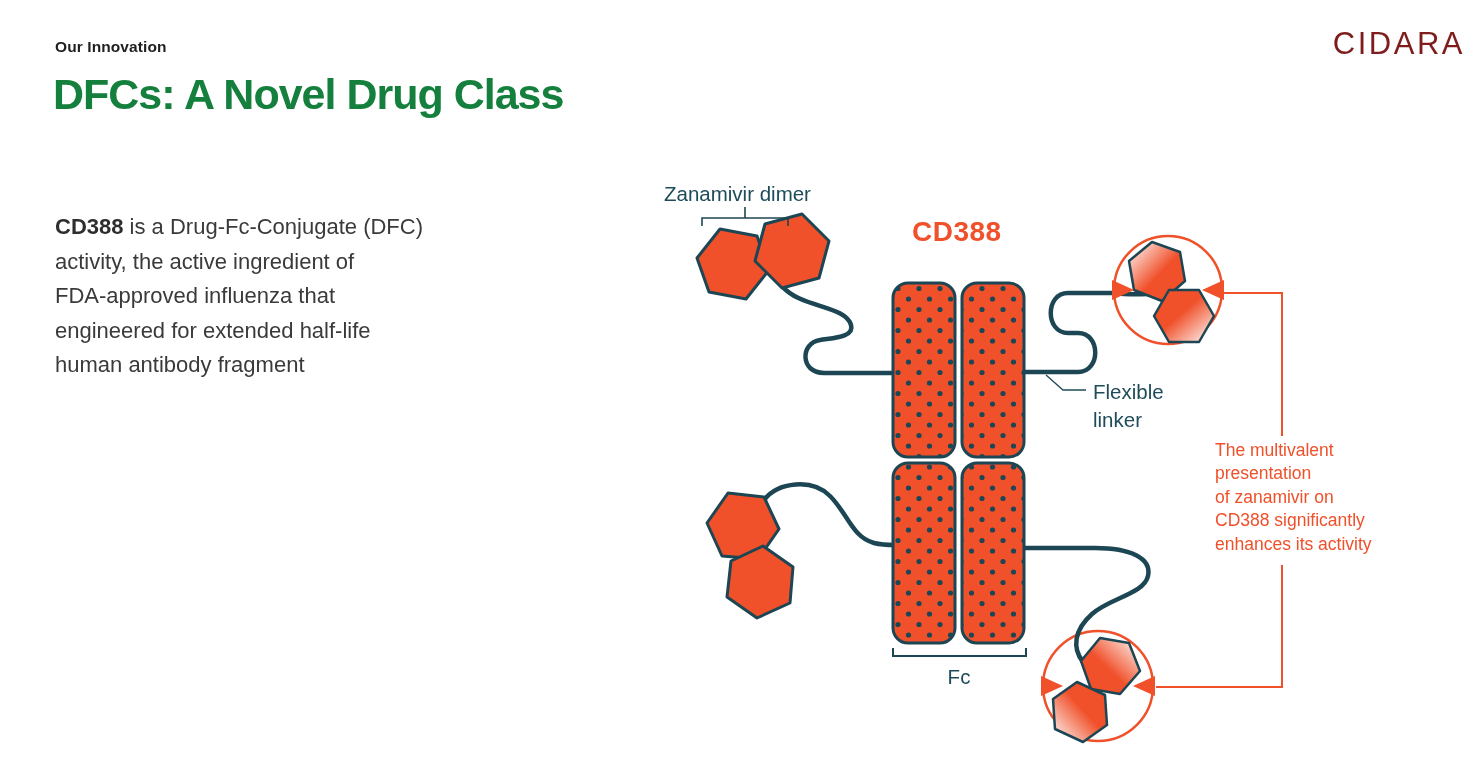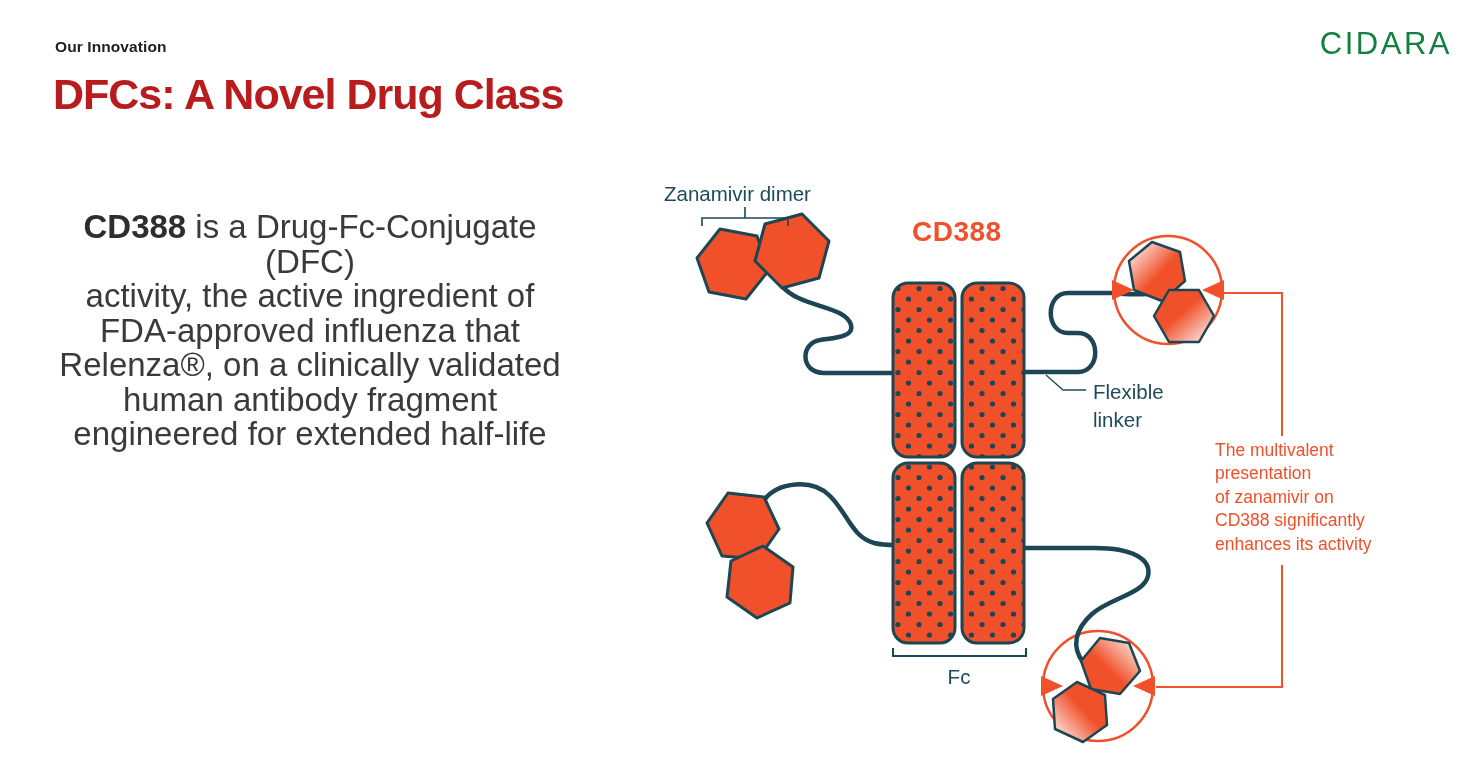--- a/index.html
+++ b/index.html
@@ -1,34 +1,34 @@
 <!DOCTYPE html>
 <html><head>
 <meta charset="utf-8">
 <style>
   html,body{margin:0;padding:0;background:#fff;}
   .slide{
     position:relative;width:1468px;height:763px;background:#ffffff;
-    font-family:"Liberation Sans",sans-serif;overflow:hidden;text-align:center;
+    font-family:"Liberation Sans",sans-serif;overflow:hidden;
   }
   .eyebrow{
     position:absolute;left:55px;top:38px;
     font-size:15.5px;font-weight:700;color:#1f1f1f;letter-spacing:.1px;
   }
   .title{
     position:absolute;left:53px;top:70px;margin:0;
-    font-size:43px;font-weight:700;color:#b91c1c;letter-spacing:-1px;
+    font-size:43px;font-weight:700;color:#15803d;letter-spacing:-1px;
   }
   .logo{
-    position:absolute;right:16px;top:26px;
-    font-size:31px;font-weight:400;color:#15803d;letter-spacing:2.5px;
+    position:absolute;right:3px;top:26px;
+    font-size:31px;font-weight:400;color:#7f1d1d;letter-spacing:2.5px;
   }
   .description{
     position:absolute;left:55px;top:210px;width:510px;
-    font-size:33px;line-height:34.5px;color:#3a3a3a;
+    font-size:22px;line-height:34.5px;color:#3a3a3a;
   }
   .description .lead{font-weight:700;color:#2e2e2e;}
   .diagram-svg{position:absolute;left:0;top:0;}
   .svg-label{font-family:"Liberation Sans",sans-serif;}
   .t-teal{fill:#1e4b5a;font-size:20.5px;}
   .t-orange-big{fill:#f0502a;font-size:28px;font-weight:700;letter-spacing:.5px;}
   .t-orange-small{fill:#f0502a;font-size:17.5px;}
 </style>
 </head>
 <body>
@@ -36,23 +36,22 @@
 <div class="slide">
 
   <div class="eyebrow">Our Innovation</div>
   <h1 class="title">DFCs: A Novel Drug Class</h1>
   <div class="logo">CIDARA</div>
 
   <div class="description">
     <div><span class="lead">CD388</span><span> is a Drug-Fc-Conjugate (DFC)</span></div>
     <div>activity, the active ingredient of</div>
     <div>FDA-approved influenza that</div>
-    <div>Relenza®, on a clinically validated</div>
+    <div>engineered for extended half-life</div>
     <div>human antibody fragment</div>
-    <div>engineered for extended half-life</div>
   </div>
 
   <svg class="diagram-svg" width="1468" height="763" viewBox="0 0 1468 763" xmlns="http://www.w3.org/2000/svg">
     <defs>
       <pattern id="dotpat" width="21" height="21" patternUnits="userSpaceOnUse">
         <rect width="21" height="21" fill="#F0502A"></rect>
         <circle cx="5.5" cy="5" r="2.6" fill="#1C4653"></circle>
         <circle cx="16" cy="15.5" r="2.6" fill="#1C4653"></circle>
       </pattern>
       <linearGradient id="fadeTL" x1="1" y1="1" x2="0" y2="0">

